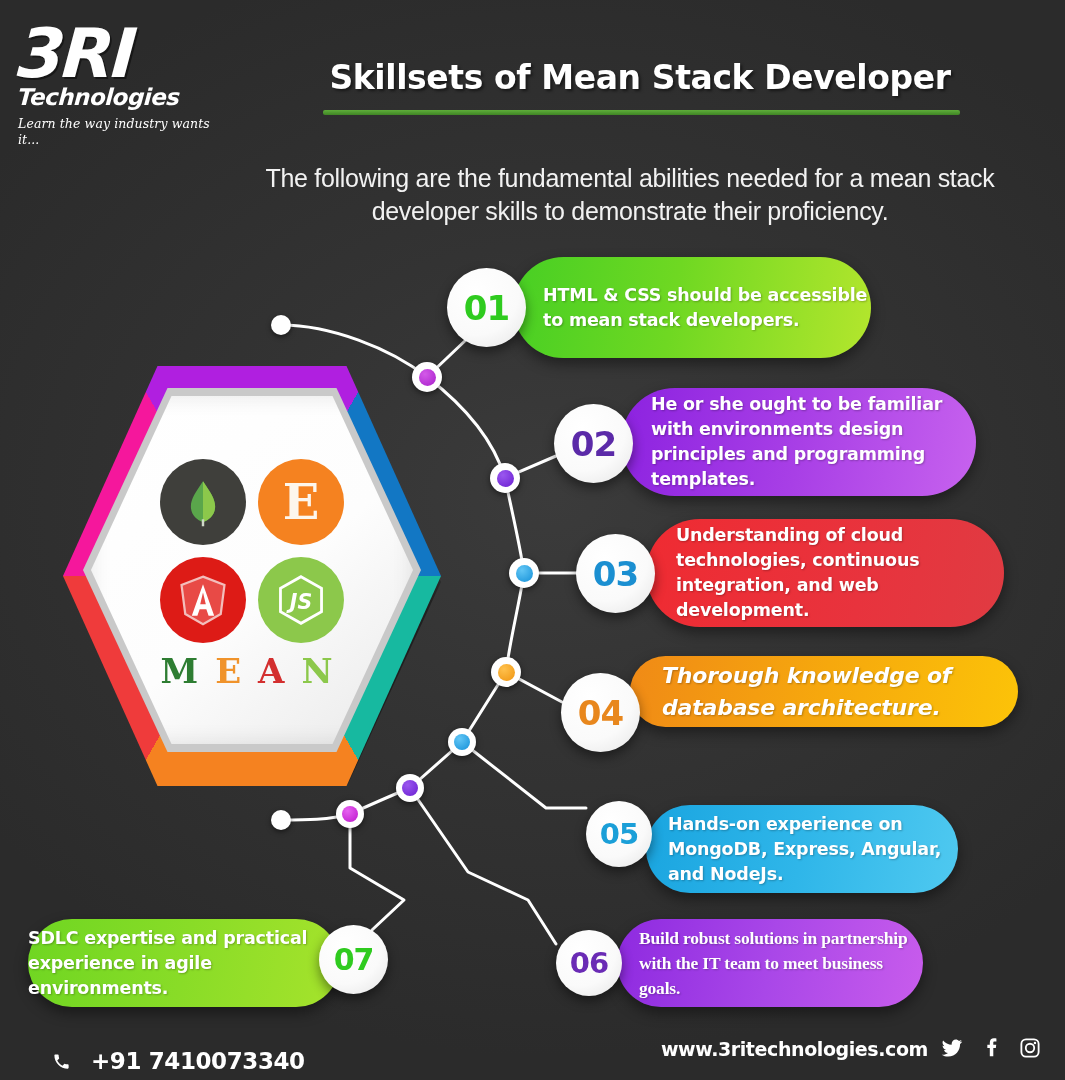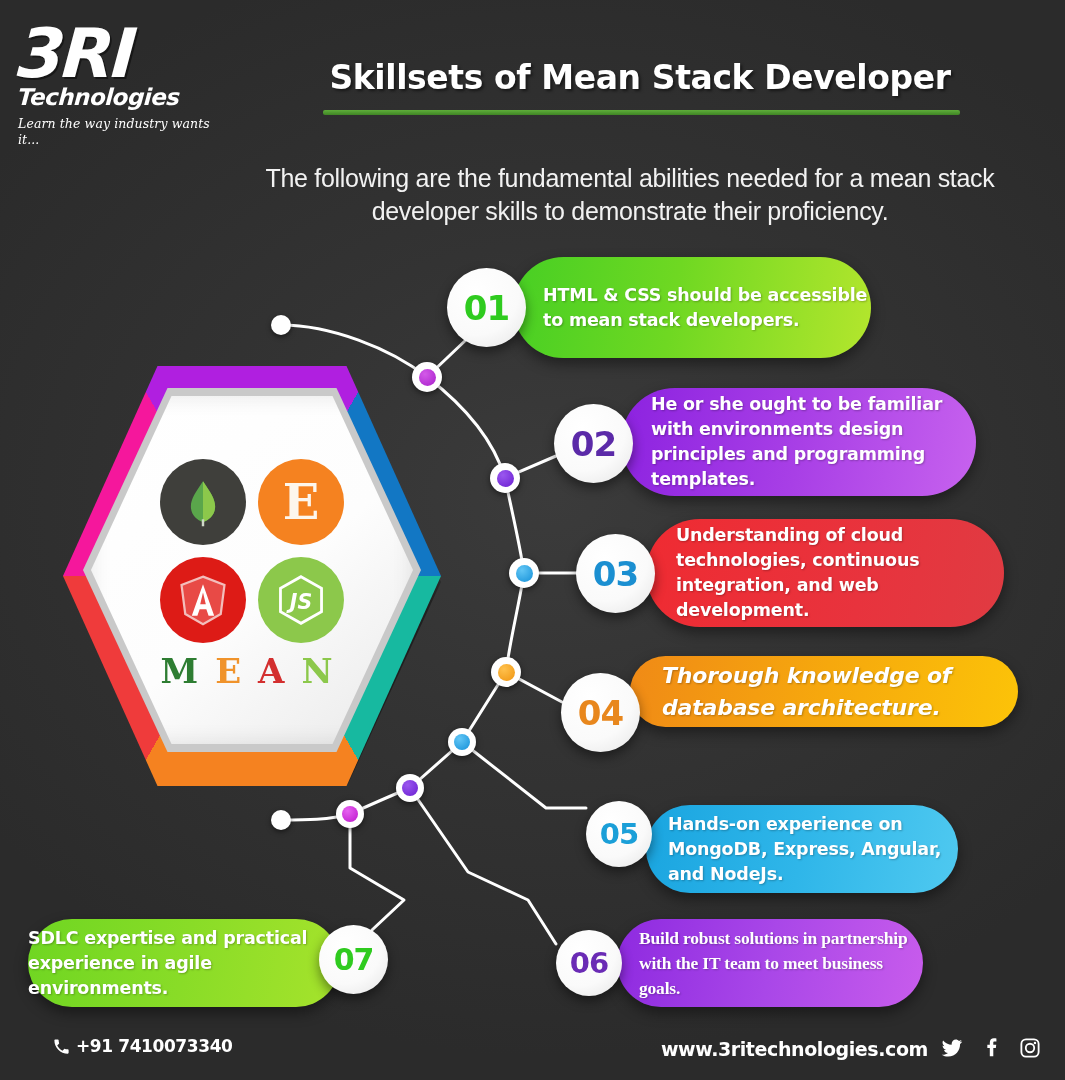--- a/index.html
+++ b/index.html
@@ -167,25 +167,25 @@
     display: flex; align-items: center; justify-content: center;
     box-shadow: 0 5px 12px rgba(0,0,0,.45);
     font-family: "DejaVu Sans", sans-serif;
     font-weight: bold;
     letter-spacing: -1px;
   }
 
   
   #footer { position: absolute; left: 0; bottom: 0; width: 1065px; height: 58px; }
   #phone {
-    position: absolute; left: 52px; top: 14px;
-    display: flex; align-items: center; gap: 5px;
+    position: absolute; left: 52px; top: 26px;
+    display: flex; align-items: center; gap: 20px;
     color: #ffffff;
     font-family: "DejaVu Sans", sans-serif;
-    font-weight: bold; font-size: 17px; letter-spacing: -.4px;
+    font-weight: bold; font-size: 23px; letter-spacing: -.4px;
   }
   #website {
     position: absolute; right: 137px; top: 16px;
     color: #ffffff;
     font-family: "DejaVu Sans", sans-serif;
     font-weight: bold; font-size: 19px; letter-spacing: -.4px;
   }
   #socials {
     position: absolute; right: 24px; top: 14px;
     display: flex; align-items: center; gap: 17px;

